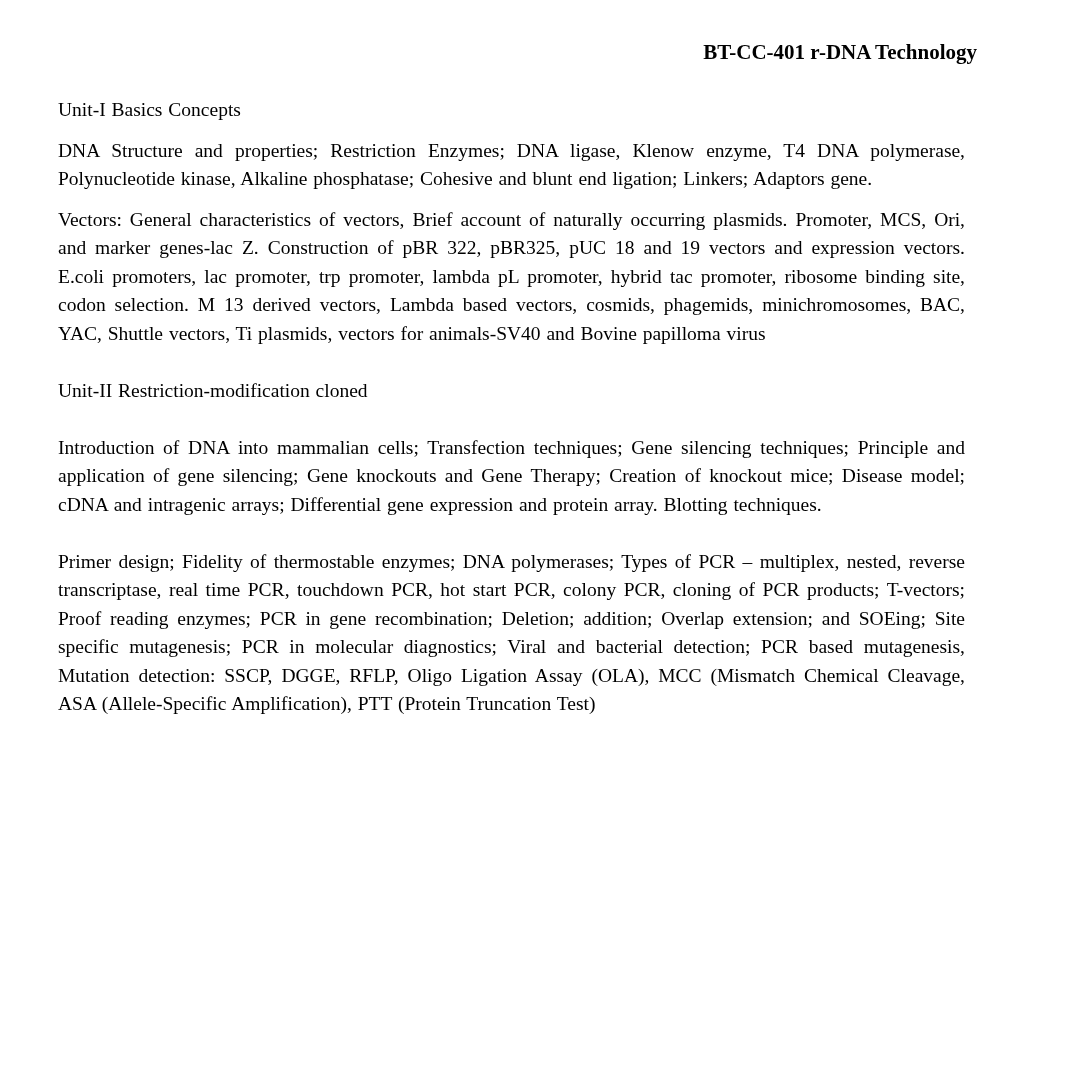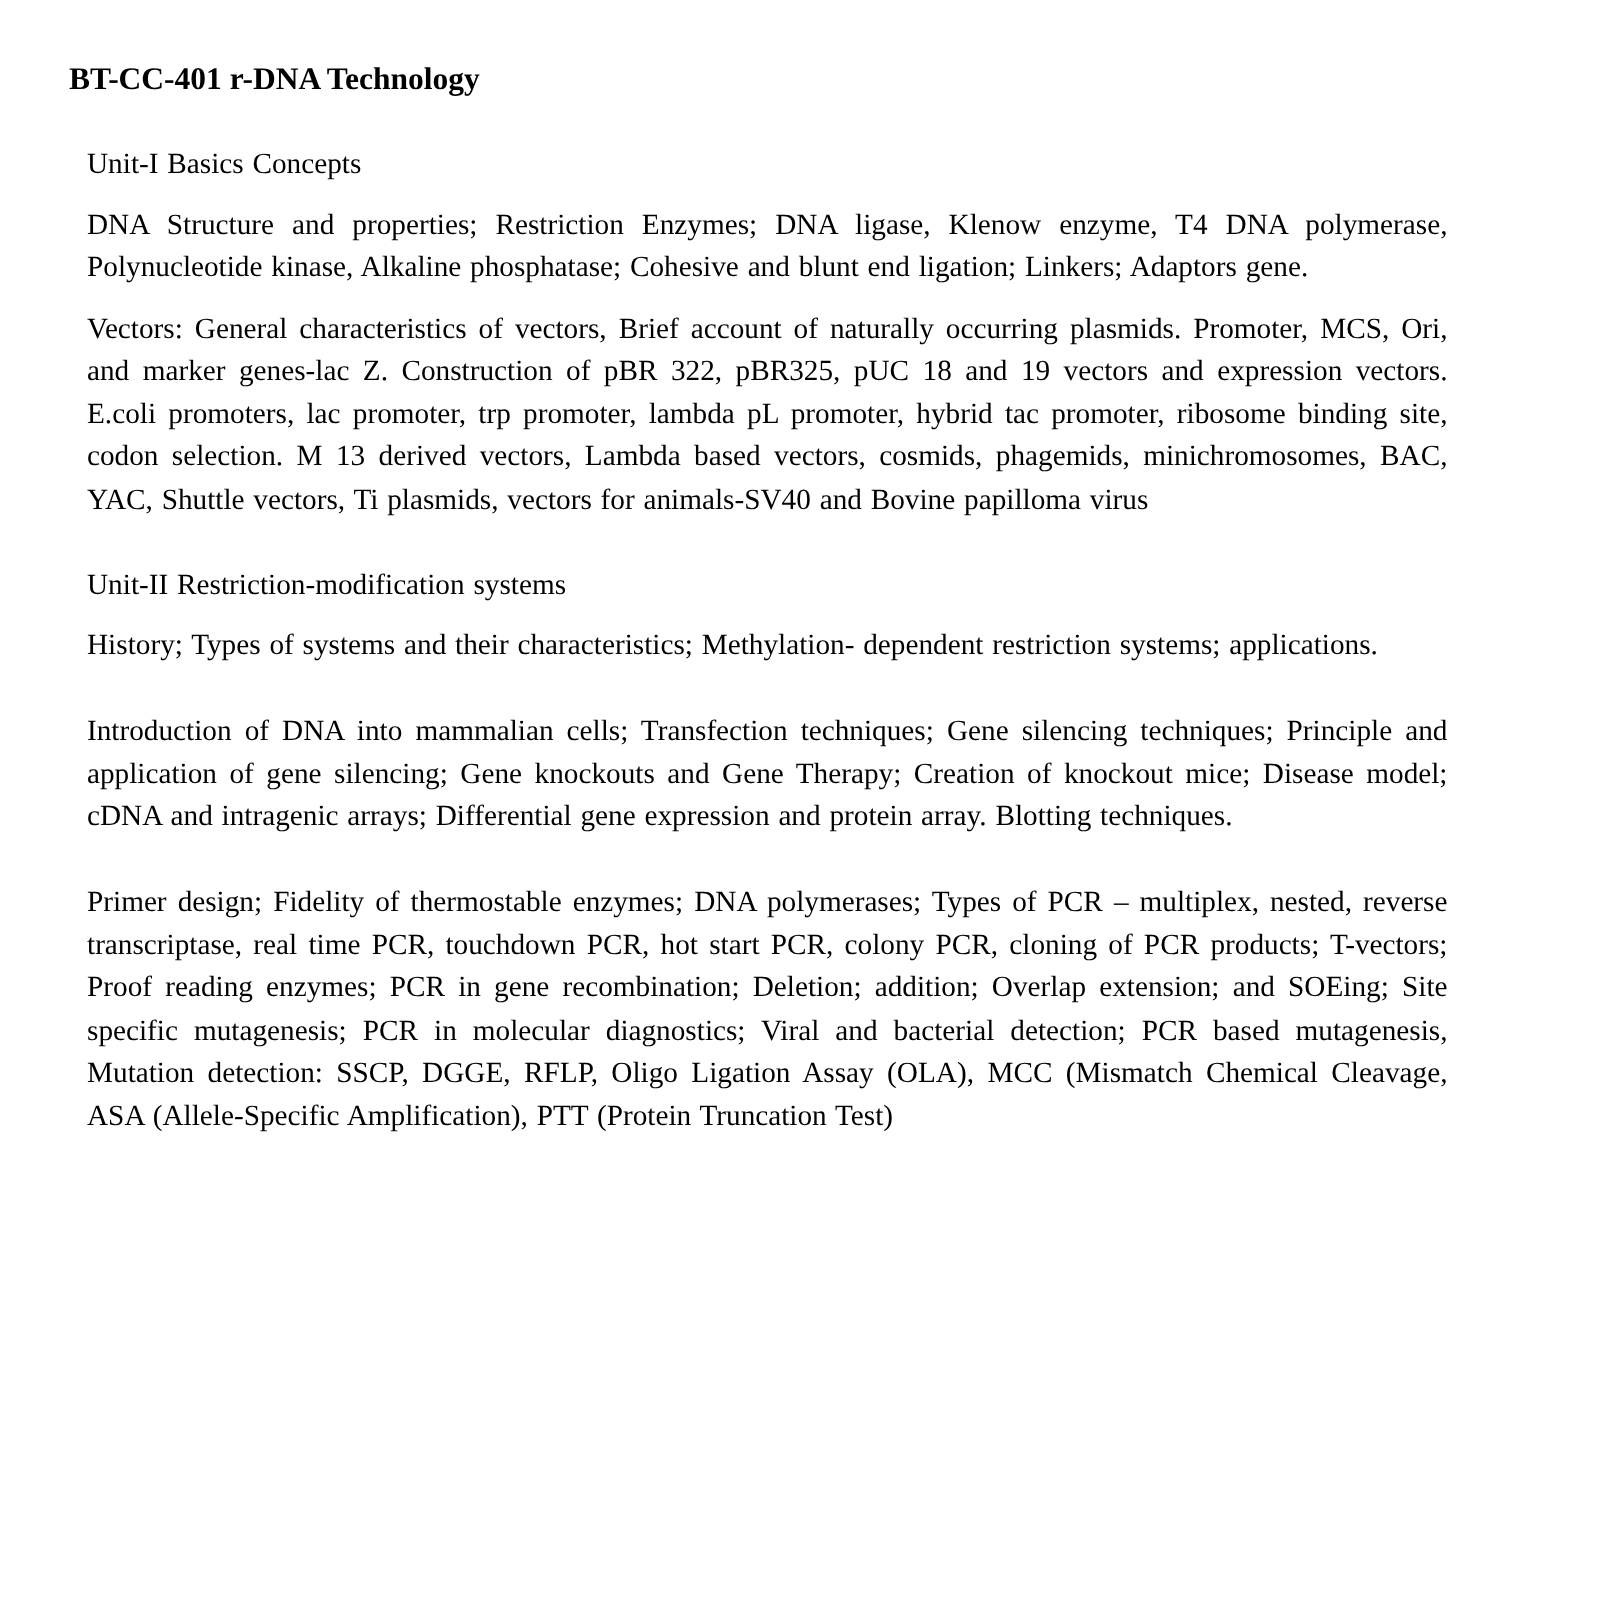--- a/index.html
+++ b/index.html
@@ -13,21 +13,21 @@
     font-family: "Liberation Serif", serif;
     color: #000000;
     -webkit-font-smoothing: antialiased;
   }
   .doc {
     padding: 38px 102px 24px 46px;
   }
   .title {
     font-size: 21px;
     font-weight: 700;
-    text-align: left;
+    text-align: right;
     line-height: 28px;
     margin: 0 0 30px 0;
   }
   .unit {
     margin-top: 28.5px;
   }
   .heading,
   .para {
     font-size: 19.5px;
     line-height: 28.5px;
@@ -44,22 +44,21 @@
 
   <h1 class="title">BT-CC-401 r-DNA Technology</h1>
 
   <section class="unit" style="margin-top:0;">
     <p class="heading">Unit-I Basics Concepts</p>
     <p class="para">DNA Structure and properties; Restriction Enzymes; DNA ligase, Klenow enzyme, T4 DNA polymerase, Polynucleotide kinase, Alkaline phosphatase; Cohesive and blunt end ligation; Linkers; Adaptors gene.</p>
     <p class="para">Vectors: General characteristics of vectors, Brief account of naturally occurring plasmids. Promoter, MCS, Ori, and marker genes-lac Z. Construction of pBR 322, pBR325, pUC 18 and 19 vectors and expression vectors. E.coli promoters, lac promoter, trp promoter, lambda pL promoter, hybrid tac promoter, ribosome binding site, codon selection. M 13 derived vectors, Lambda based vectors, cosmids, phagemids, minichromosomes, BAC, YAC, Shuttle vectors, Ti plasmids, vectors for animals-SV40 and Bovine papilloma virus</p>
   </section>
 
   <section class="unit">
-    <p class="heading">Unit-II Restriction-modification systems</p>
-    <p class="para">History; Types of systems and their characteristics; Methylation- dependent restriction systems; applications.</p>
+    <p class="heading">Unit-II Restriction-modification cloned</p>
   </section>
 
   <section class="unit">
     <p class="para">Introduction of DNA into mammalian cells; Transfection techniques; Gene silencing techniques; Principle and application of gene silencing; Gene knockouts and Gene Therapy; Creation of knockout mice; Disease model; cDNA and intragenic arrays; Differential gene expression and protein array. Blotting techniques.</p>
   </section>
 
   <section class="unit">
     <p class="para">Primer design; Fidelity of thermostable enzymes; DNA polymerases; Types of PCR – multiplex, nested, reverse transcriptase, real time PCR, touchdown PCR, hot start PCR, colony PCR, cloning of PCR products; T-vectors; Proof reading enzymes; PCR in gene recombination; Deletion; addition; Overlap extension; and SOEing; Site specific mutagenesis; PCR in molecular diagnostics; Viral and bacterial detection; PCR based mutagenesis, Mutation detection: SSCP, DGGE, RFLP, Oligo Ligation Assay (OLA), MCC (Mismatch Chemical Cleavage, ASA (Allele-Specific Amplification), PTT (Protein Truncation Test)</p>
   </section>
 

